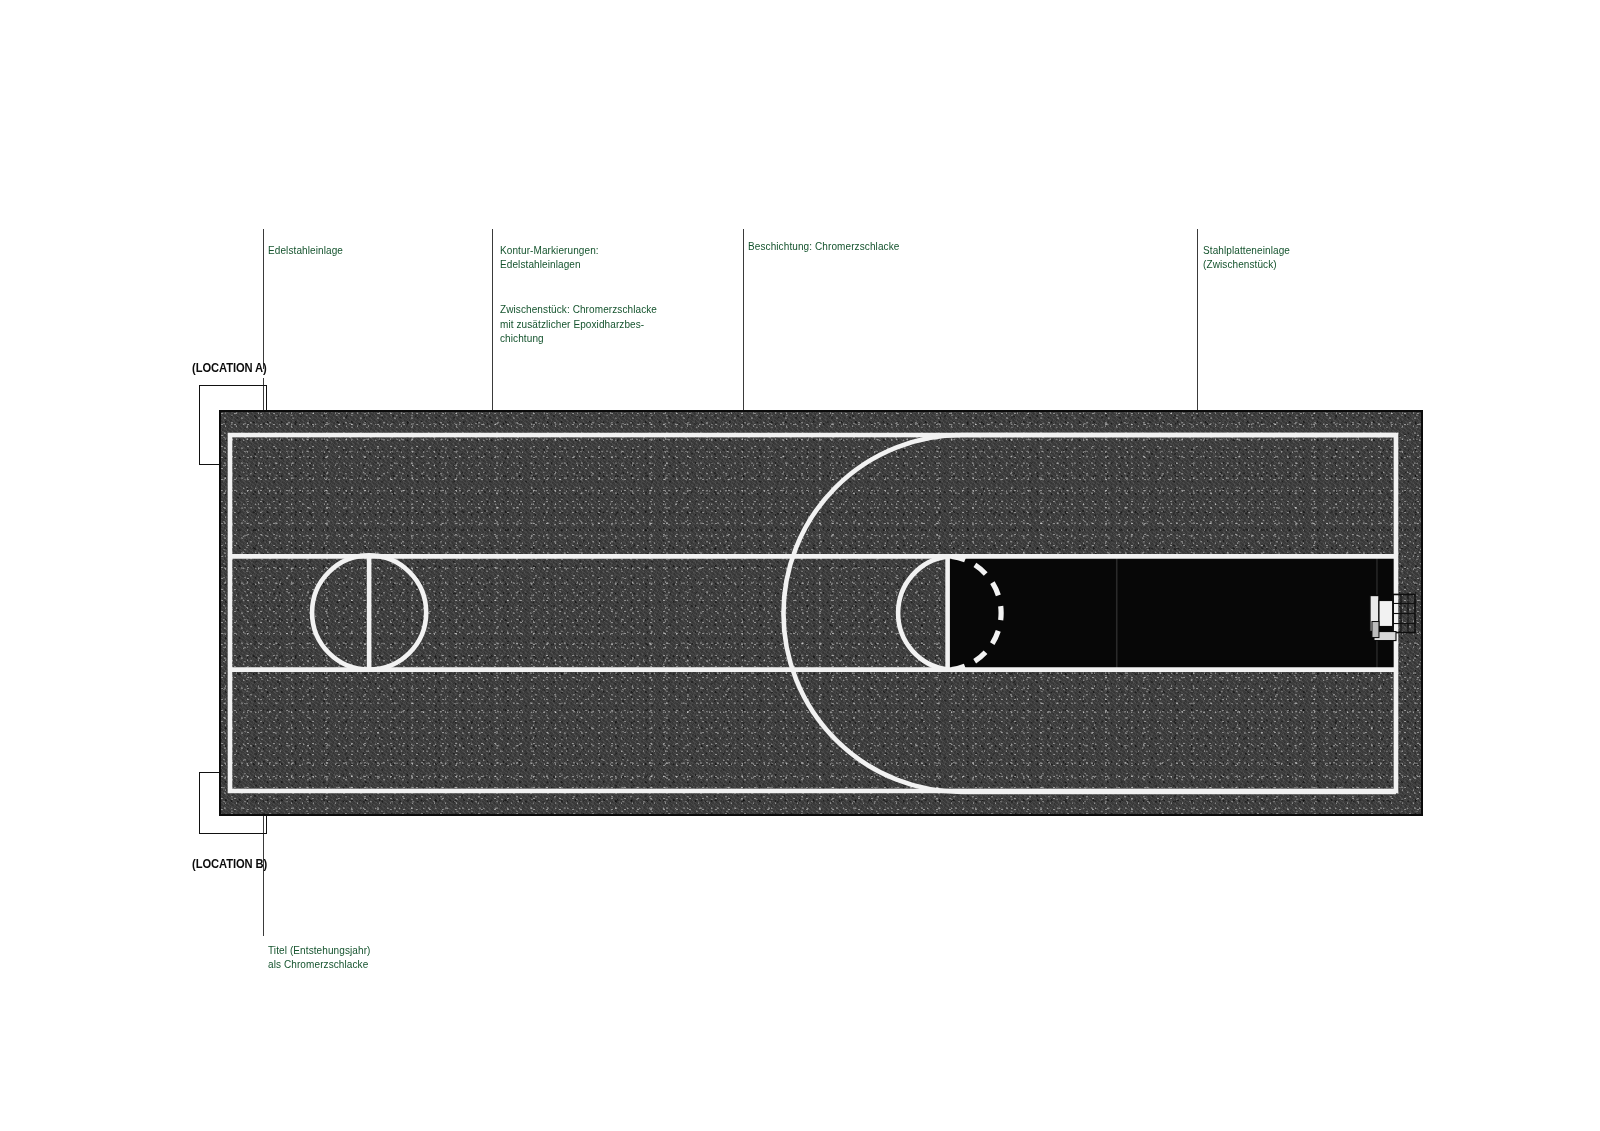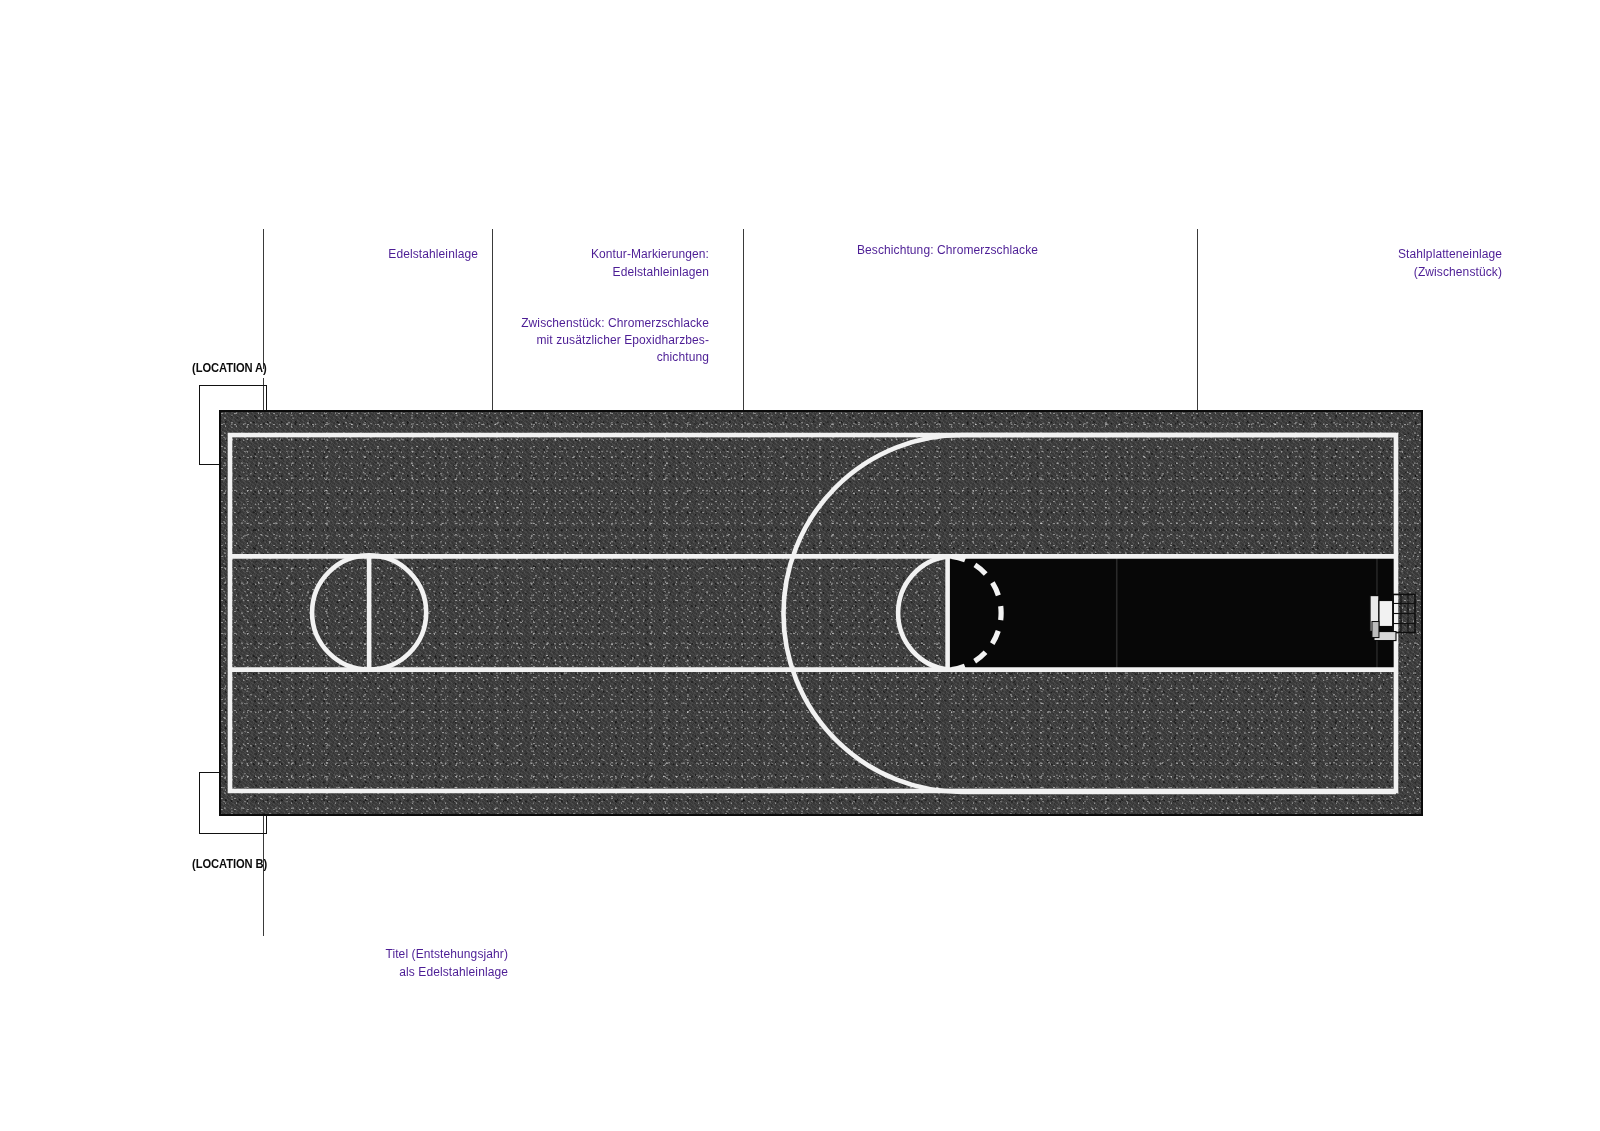--- a/index.html
+++ b/index.html
@@ -17,26 +17,25 @@
     position: relative;
     width: 1600px;
     height: 1131px;
     background: #ffffff;
   }
 
   
   .anno {
     position: absolute;
     font-family: "Liberation Sans", sans-serif;
-    font-size: 12px;
+    font-size: 10px;
     line-height: 1.45;
-    color: #4c1d95;
+    color: #14532d;
     white-space: pre-line;
     letter-spacing: 0.1px;
-    text-align: right;
   }
   .anno .para { margin: 0 0 16px 0; }
   .anno .para:last-child { margin-bottom: 0; }
 
   
   .leader {
     position: absolute;
     width: 1px;
     background: #3a3a3a;
   }
@@ -111,40 +110,40 @@
 </style>
 </head>
 <body>
 
 <div id="sheet">
 
   <div class="anno" id="anno-1" style="left:268px; top:229px; width:210px;">
     <p class="para">Edelstahleinlage</p>
   </div>
 
-  <div class="anno" id="anno-2" style="left:484px; top:229px; width:225px;">
+  <div class="anno" id="anno-2" style="left:500px; top:229px; width:225px;">
     <p class="para">Kontur-Markierungen:
 Edelstahleinlagen</p>
     <p class="para">Zwischenstück: Chromerzschlacke
 mit zusätzlicher Epoxidharzbes-
 chichtung</p>
   </div>
 
   <div class="anno" id="anno-3" style="left:748px; top:225px; width:290px;">
     <p class="para">Beschichtung: Chromerzschlacke</p>
   </div>
 
-  <div class="anno" id="anno-4" style="left:1262px; top:229px; width:240px;">
+  <div class="anno" id="anno-4" style="left:1203px; top:229px; width:240px;">
     <p class="para">Stahlplatteneinlage
 (Zwischenstück)</p>
   </div>
 
   <div class="anno" id="anno-5" style="left:268px; top:929px; width:240px;">
     <p class="para">Titel (Entstehungsjahr)
-als Edelstahleinlage</p>
+als Chromerzschlacke</p>
   </div>
 
   <div class="leader" style="left:263px; top:229px; height:140px;"></div>
 
   <div class="leader" style="left:263px; top:378px; height:38px;"></div>
 
   <div class="leader" style="left:492px; top:229px; height:325px;"></div>
   <div class="leader-dot" style="left:489px; top:551px;"></div>
 
   <div class="leader" style="left:743px; top:229px; height:268px;"></div>

